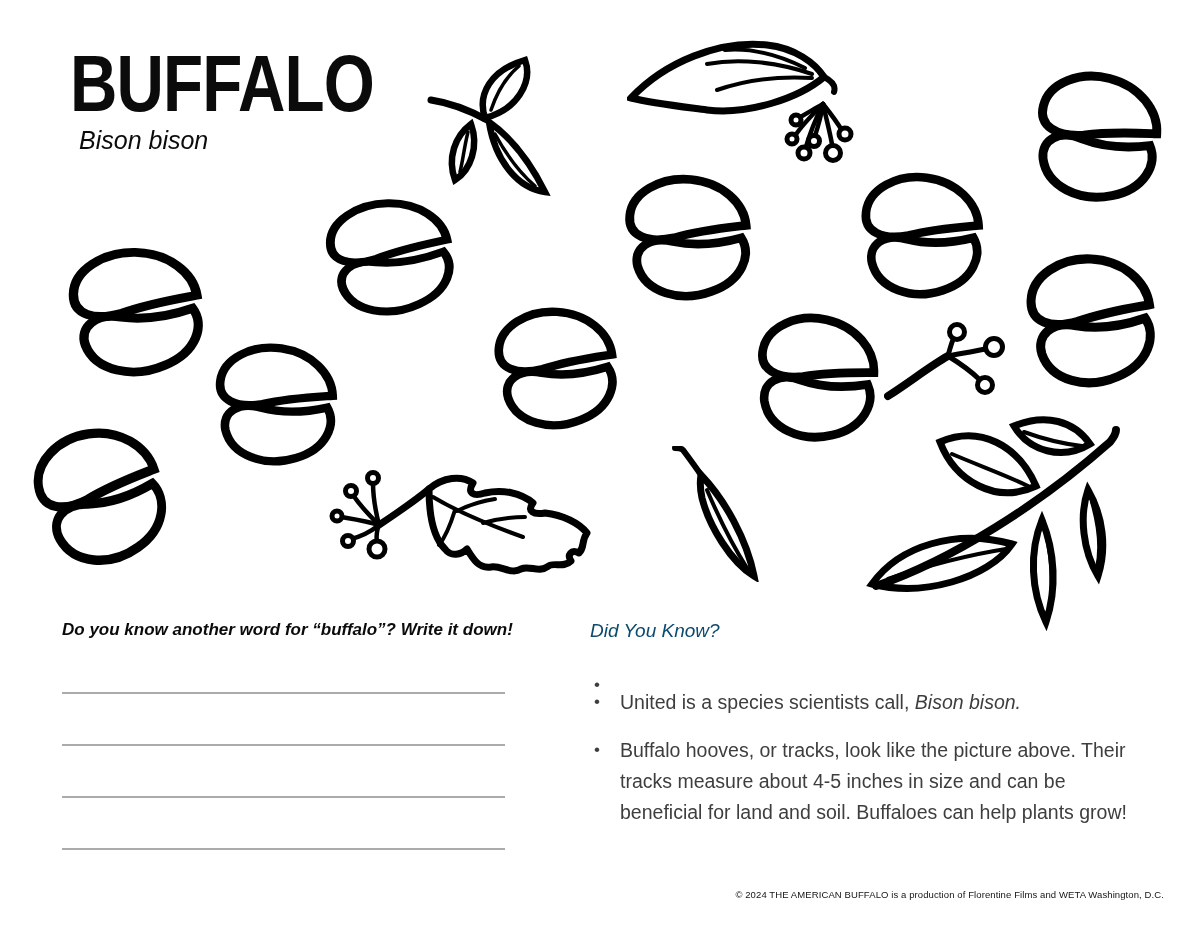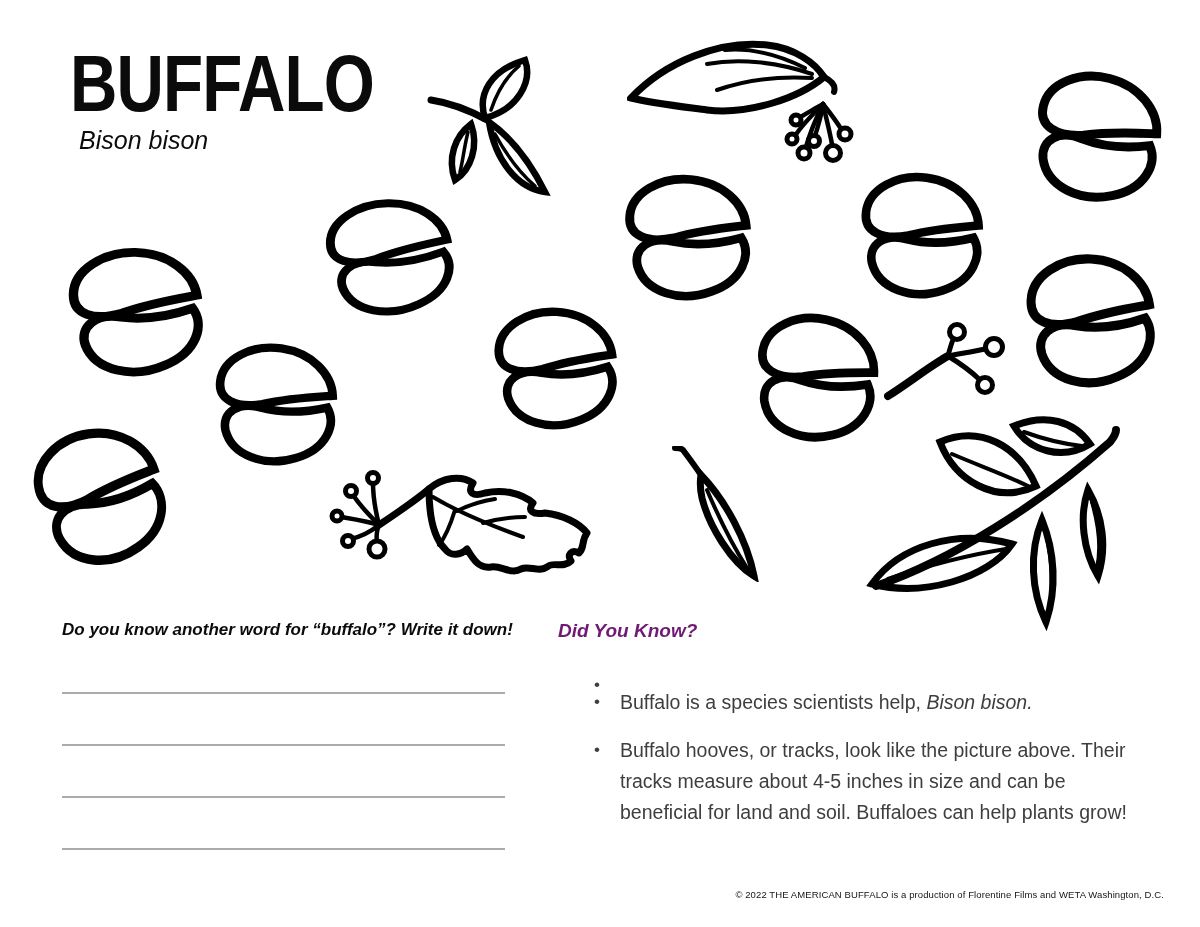--- a/index.html
+++ b/index.html
@@ -10,22 +10,22 @@
   .hdr h1{margin:0;font-size:80px;line-height:1.0;font-weight:bold;color:#0b0b0b;
           letter-spacing:-1px;transform:scaleX(0.82);transform-origin:left top;white-space:nowrap;}
   .hdr .sub{margin:2px 0 0 9px;font-size:25px;font-style:italic;color:#0b0b0b;}
   
   svg.art{position:absolute;overflow:visible;}
   
   .prompt-q{position:absolute;left:62px;top:620px;width:520px;font-size:17px;font-weight:bold;
             font-style:italic;color:#0b0b0b;}
   .write-line{position:absolute;left:62px;width:443px;height:0;border-top:2px solid #ababab;}
   
-  .dyk-h{position:absolute;left:558px;top:620px;font-size:19px;font-weight:bold;
-         font-style:italic;color:#701a75;}
+  .dyk-h{position:absolute;left:590px;top:620px;font-size:19px;font-weight:normal;
+         font-style:italic;color:#0c4a6e;}
   .facts{position:absolute;left:590px;top:670px;width:540px;margin:0;padding:0;list-style:none;}
   .facts li{position:relative;padding-left:30px;margin-bottom:17px;font-size:19.5px;
             line-height:31px;color:#3e3e3e;}
   .facts .blt{position:absolute;left:4px;top:-1px;font-size:17px;color:#3e3e3e;}
   .facts i{font-style:italic;}
   
   .foot{position:absolute;right:36px;top:889px;font-size:9.5px;color:#141414;letter-spacing:0.1px;}
 </style>
 </head>
 <body>
@@ -186,22 +186,22 @@
   <div class="write-line" style="top:744px"></div>
   <div class="write-line" style="top:796px"></div>
   <div class="write-line" style="top:848px"></div>
 
   <div class="dyk-h">Did You Know?</div>
   <ul class="facts">
     <li>
       <span class="blt">•</span><i></i><span></span>
     </li>
     <li>
-      <span class="blt">•</span><span>Buffalo is a species scientists help, </span><i>Bison bison.</i><span></span>
+      <span class="blt">•</span><span>United is a species scientists call, </span><i>Bison bison.</i><span></span>
     </li>
     <li>
       <span class="blt">•</span><span>Buffalo hooves, or tracks, look like the picture above. Their tracks measure about 4-5 inches in size and can be beneficial for land and soil. Buffaloes can help plants grow!</span><i></i><span></span>
     </li>
   </ul>
 
-  <div class="foot">© 2022 THE AMERICAN BUFFALO is a production of Florentine Films and WETA Washington, D.C.</div>
+  <div class="foot">© 2024 THE AMERICAN BUFFALO is a production of Florentine Films and WETA Washington, D.C.</div>
 
 </div>
 
 </body></html>

